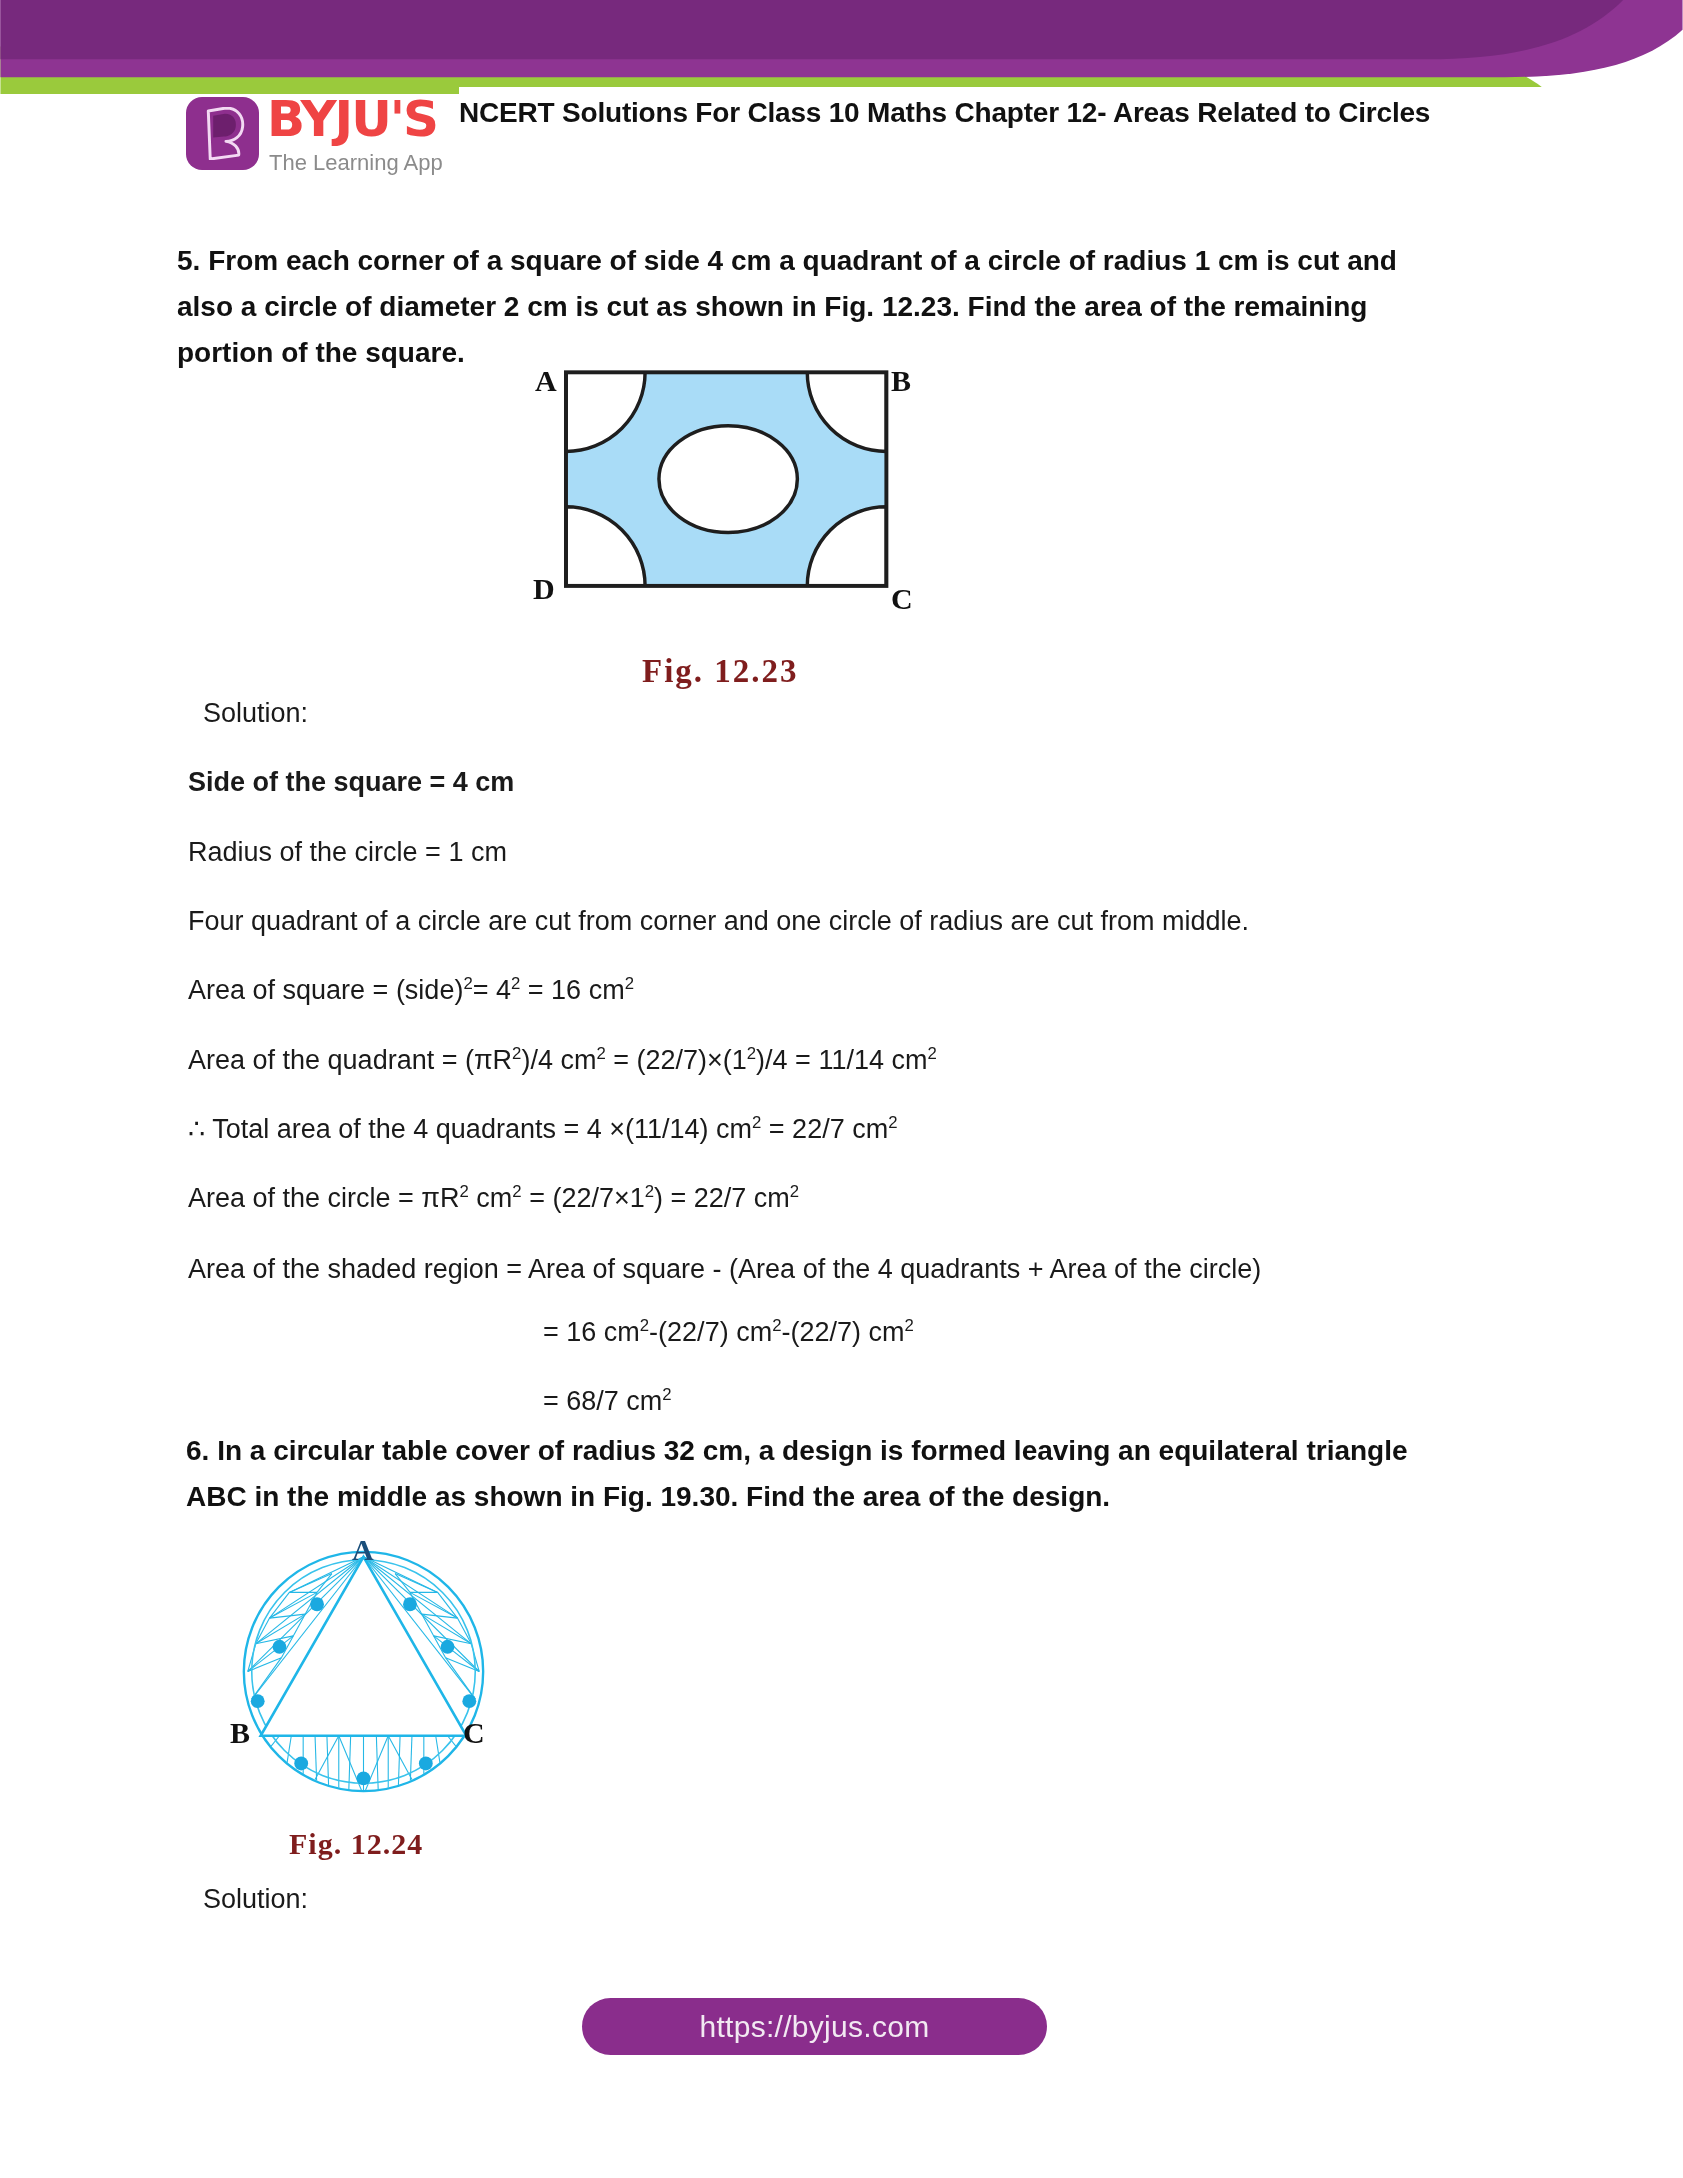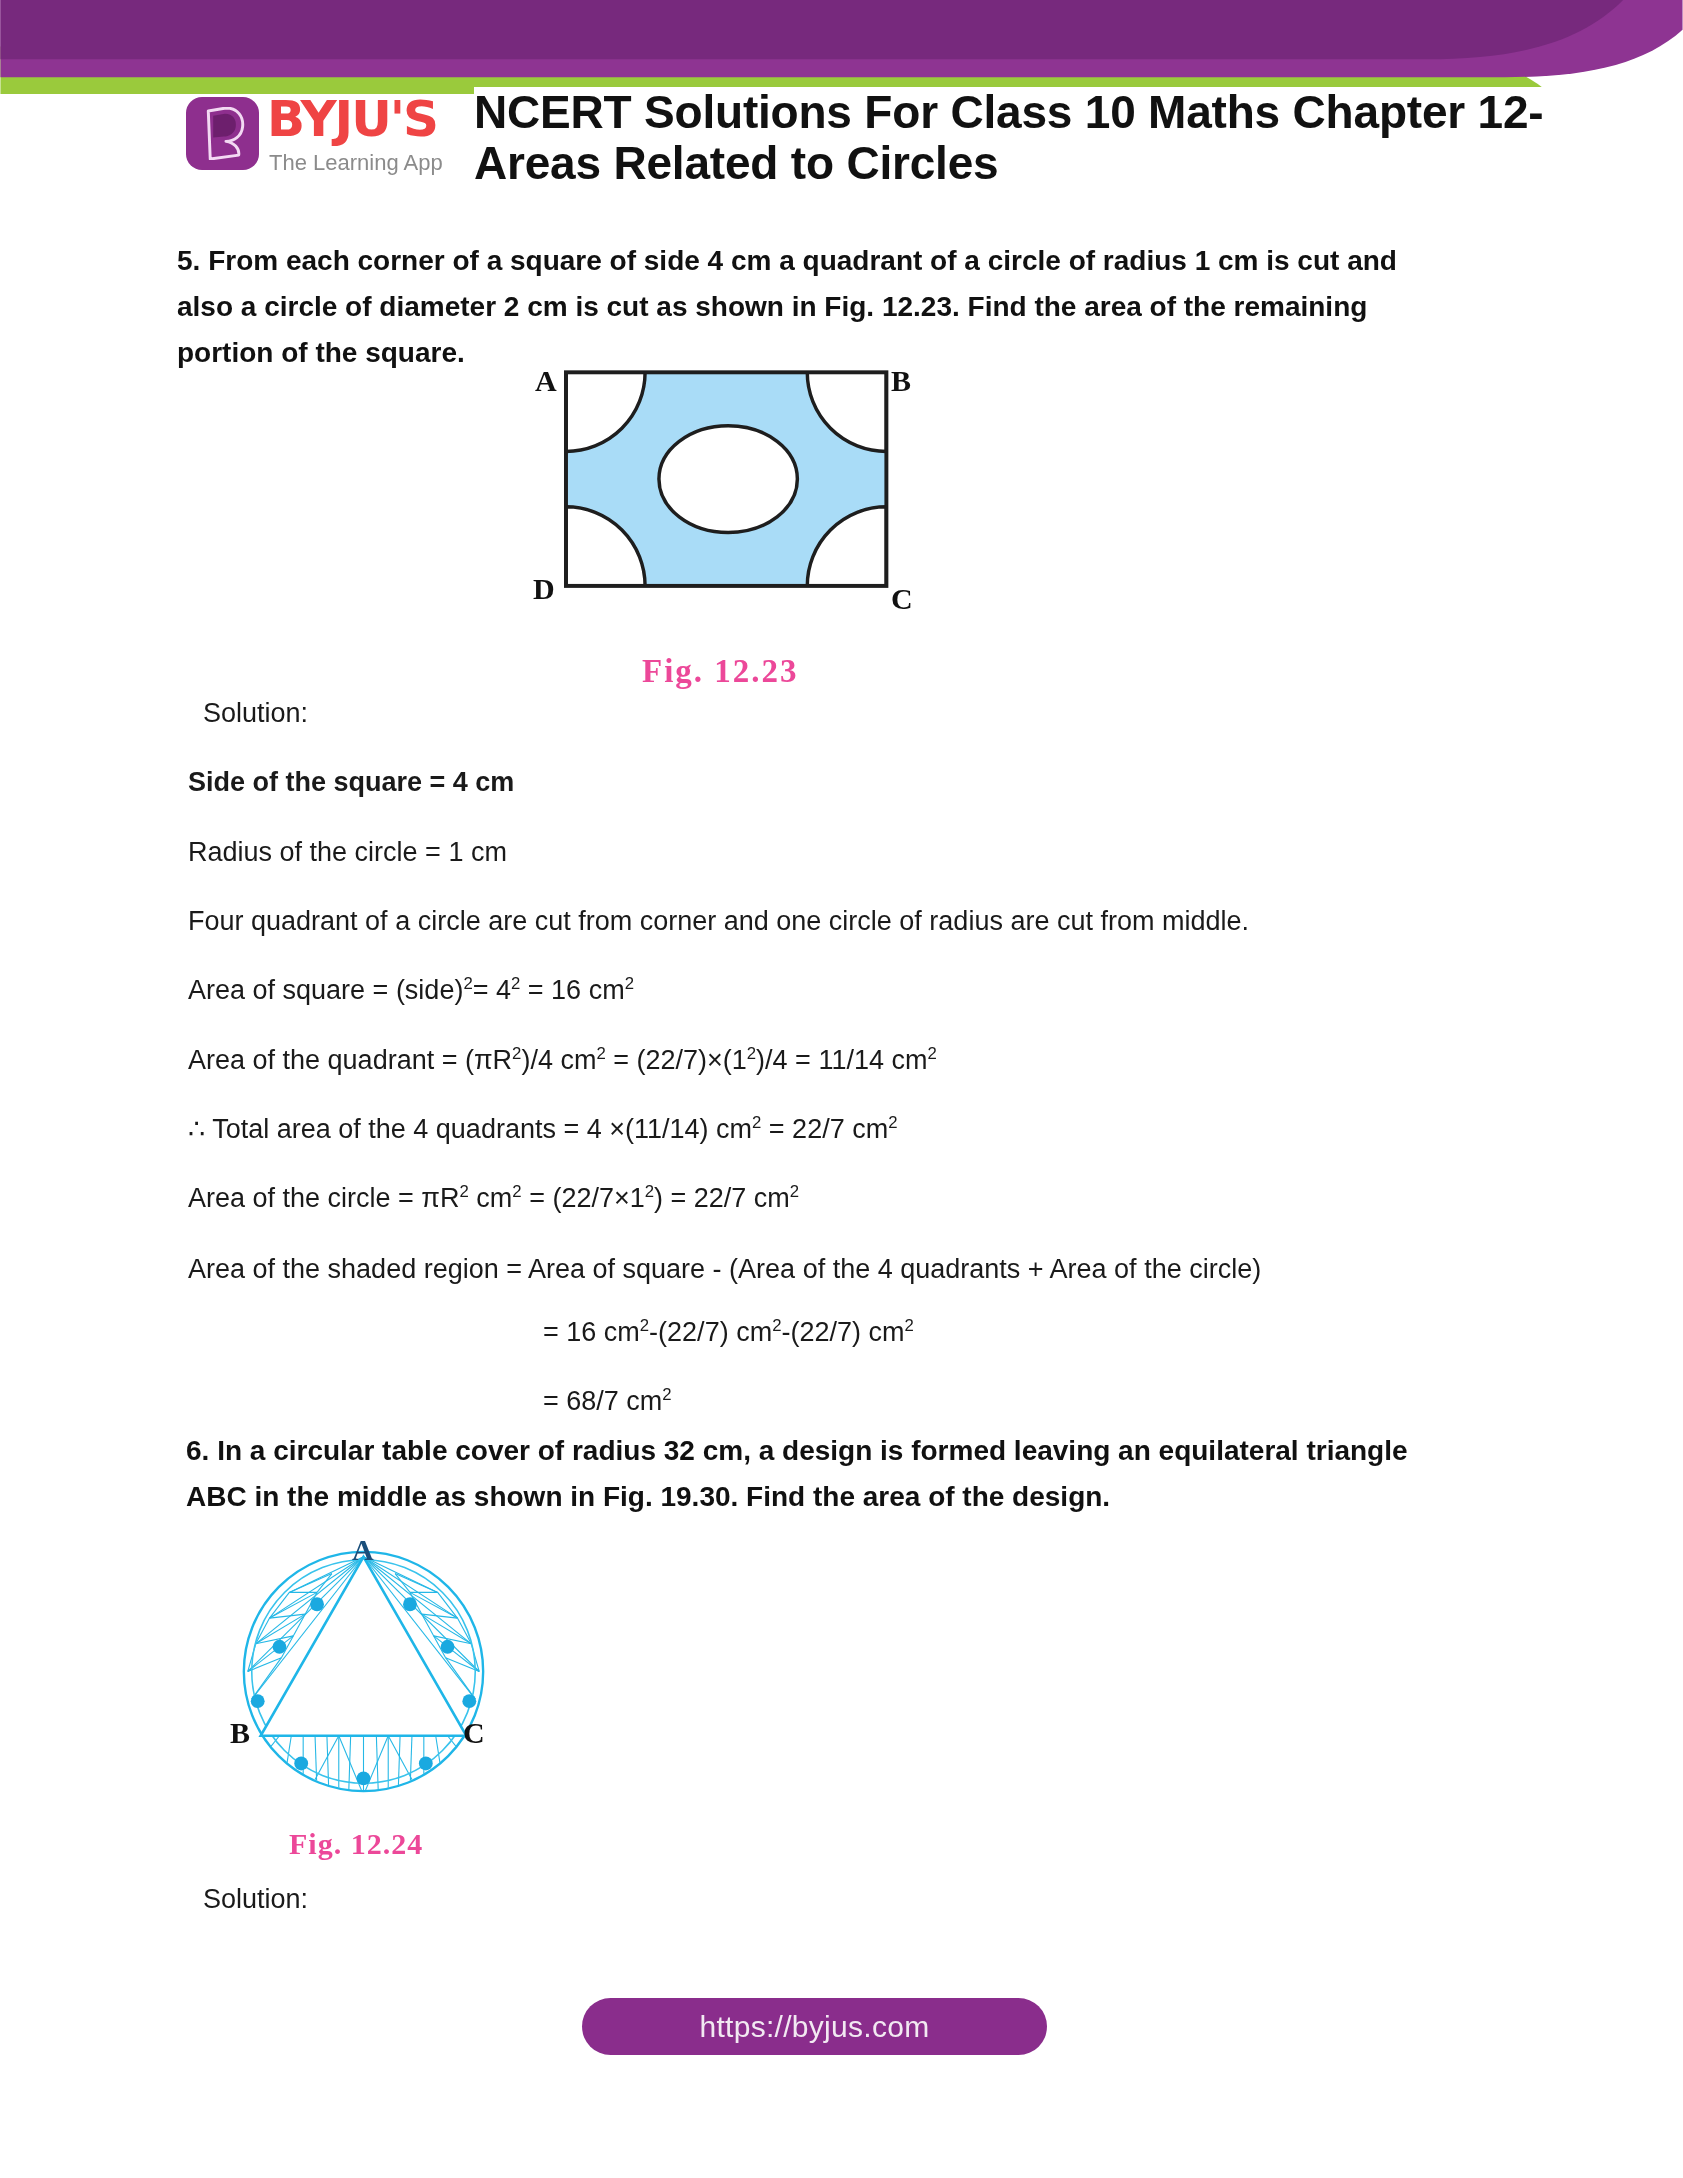--- a/index.html
+++ b/index.html
@@ -72,25 +72,25 @@
     top: 57px;
     left: 83px;
     font-family: "Liberation Sans", sans-serif;
     font-size: 22px;
     color: #8b8b8b;
     white-space: nowrap;
   }
   #header-title {
     position: absolute;
     top: 0px;
-    left: 288px;
+    left: 273px;
     width: 1099px;
     font-family: "Liberation Sans", sans-serif;
     font-weight: bold;
-    font-size: 46px;
+    font-size: 28px;
     line-height: 51px;
     color: #111111;
     letter-spacing: -0.2px;
     background: #ffffff;
     z-index: 3;
   }
 
   
   .qtext {
     position: absolute;
@@ -122,21 +122,21 @@
   #fig-1223 {
     position: absolute;
     top: 370px;
     left: 564px;
   }
   .fig-caption {
     position: absolute;
     font-family: "Liberation Serif", serif;
     font-weight: bold;
     font-size: 33px;
-    color: #ec4899;
+    color: #7f1d1d;
     letter-spacing: 2px;
     white-space: nowrap;
   }
   .vert-label {
     position: absolute;
     font-family: "Liberation Serif", serif;
     font-weight: bold;
     font-size: 30px;
     color: #111;
   }

